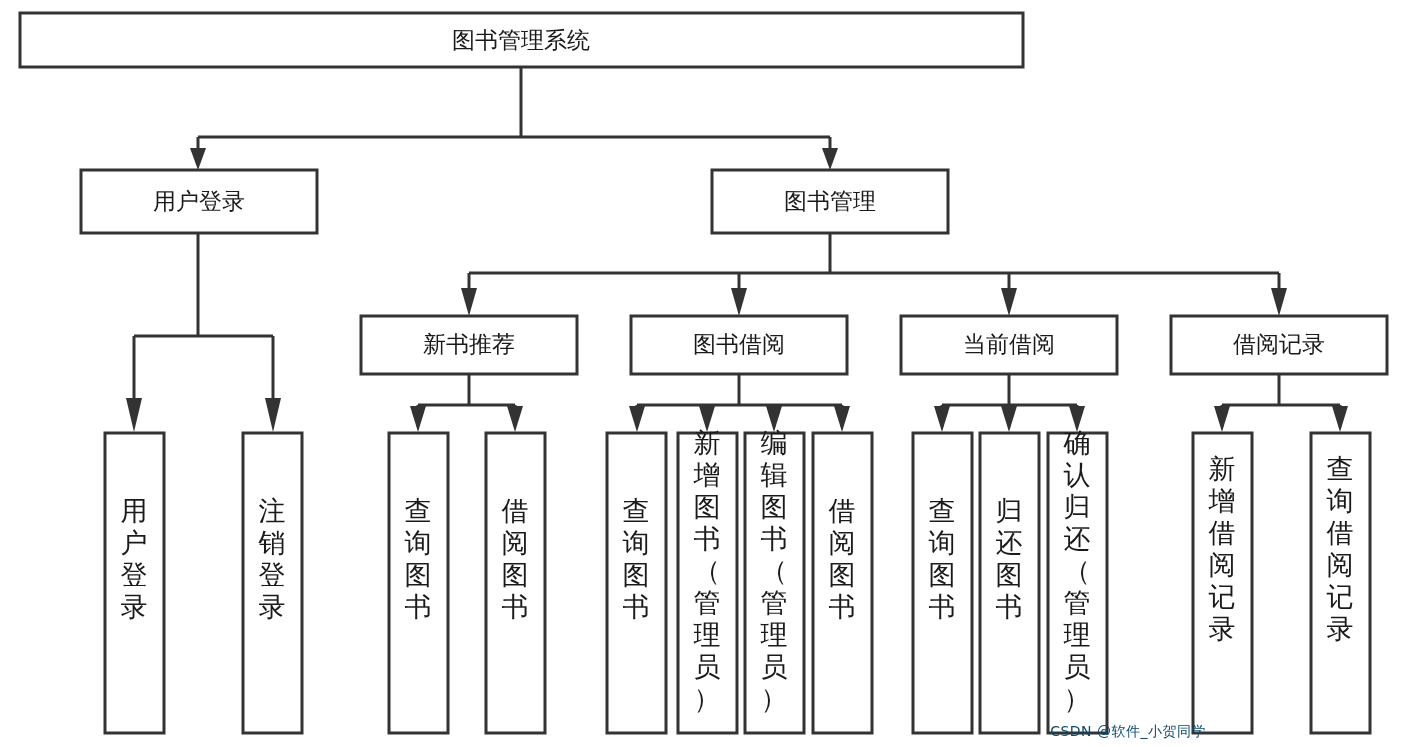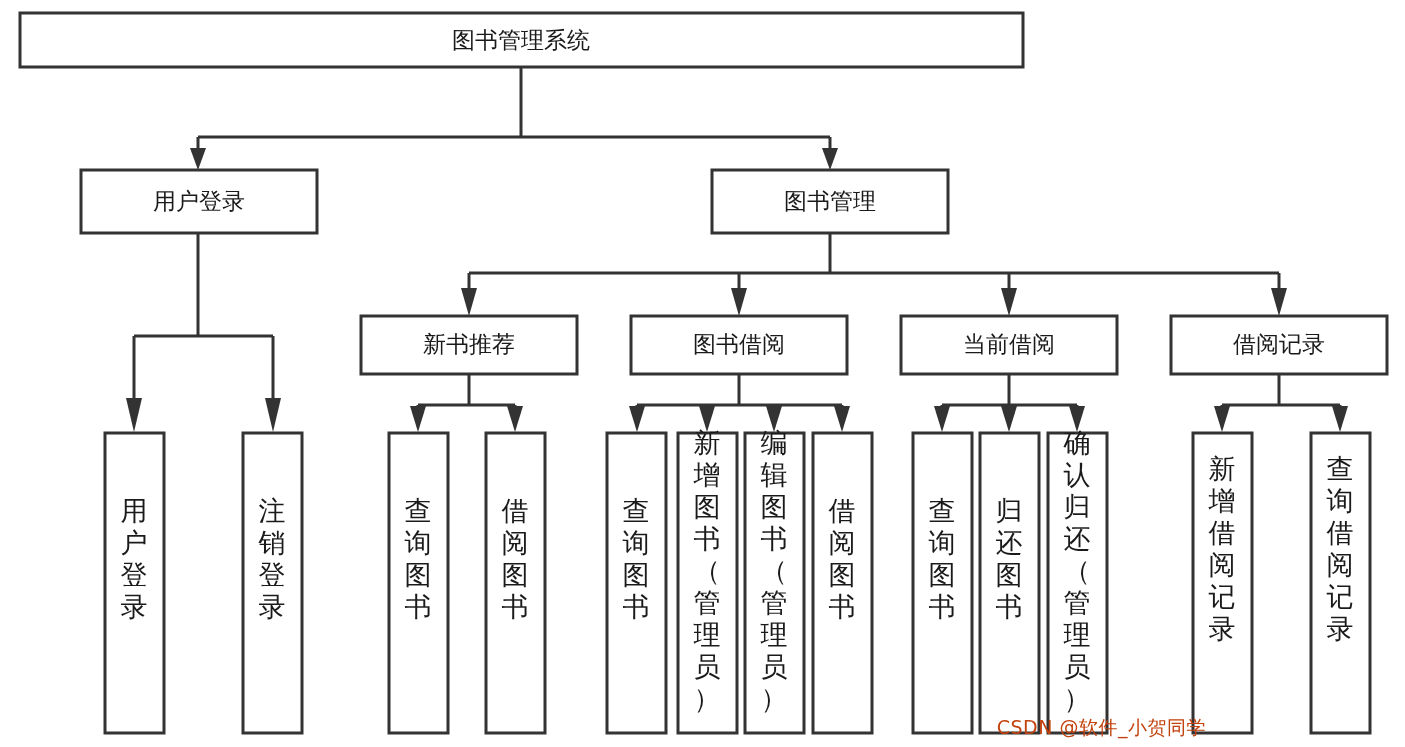--- a/index.html
+++ b/index.html
@@ -52,22 +52,22 @@
   }
   .arrow-head {
     fill: #333333;
     stroke: none;
   }
   .watermark {
     position: absolute;
     right: 8px;
     bottom: 6px;
     font-family: "DejaVu Sans", "Liberation Sans", sans-serif;
-    font-size: 19px;
-    color: #c2410c;
+    font-size: 14px;
+    color: #0c4a6e;
     white-space: nowrap;
     letter-spacing: 0.5px;
     pointer-events: none;
   }
 </style>
 </head>
 <body>
 
 <div id="diagram-root">
   <svg class="diagram" viewBox="0 0 1405 747" xmlns="http://www.w3.org/2000/svg">

